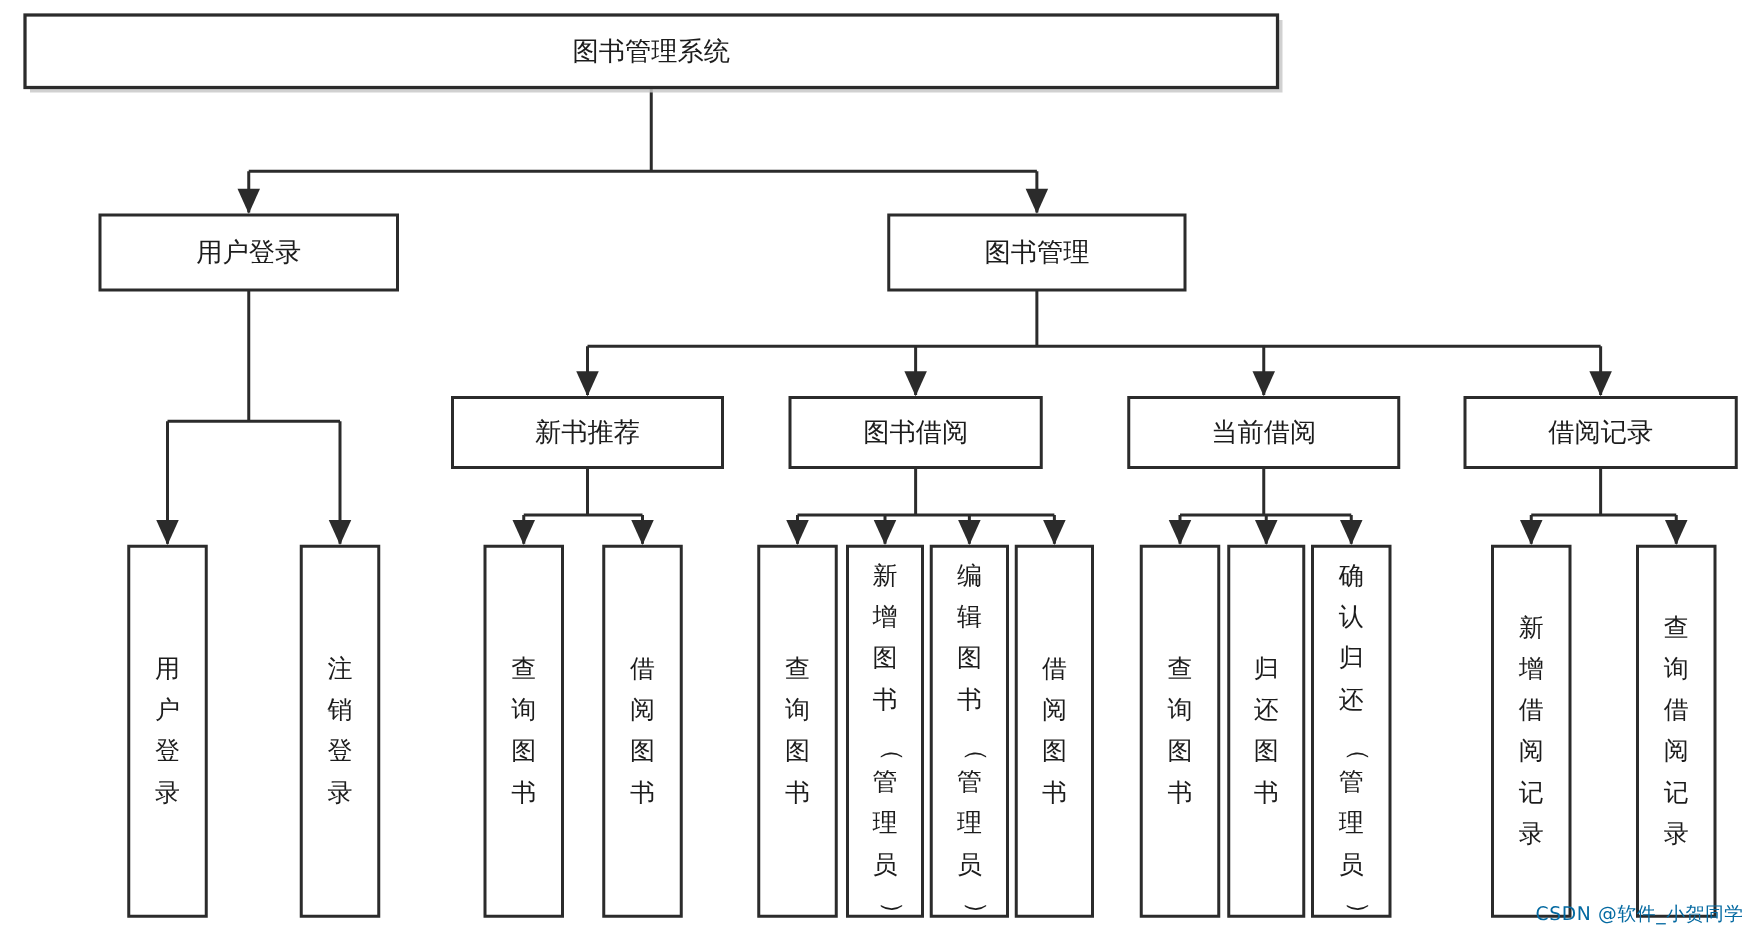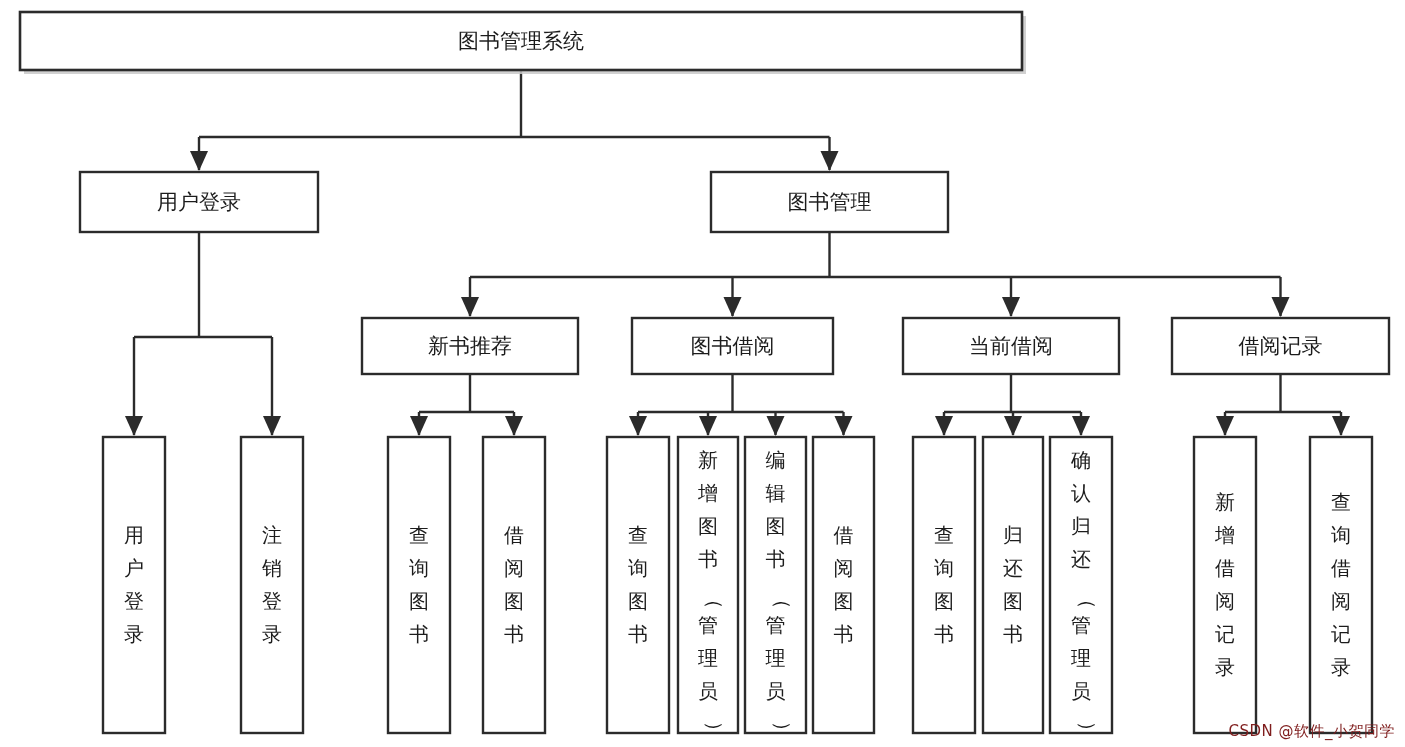--- a/index.html
+++ b/index.html
@@ -60,21 +60,21 @@
     font-size: 20px;
     fill: #1c1c1c;
     text-anchor: middle;
   }
   .watermark {
     position: absolute;
     right: 10px;
     bottom: 6px;
     font-family: "DejaVu Sans", "Liberation Sans", sans-serif;
     font-size: 15px;
-    color: #7f1d1d;
+    color: #0369a1;
     letter-spacing: 0.5px;
     white-space: nowrap;
     pointer-events: none;
   }
 </style>
 </head>
 <body>
 
 <div id="diagram-root">
   <svg class="canvas" viewBox="0 0 1405 747">

